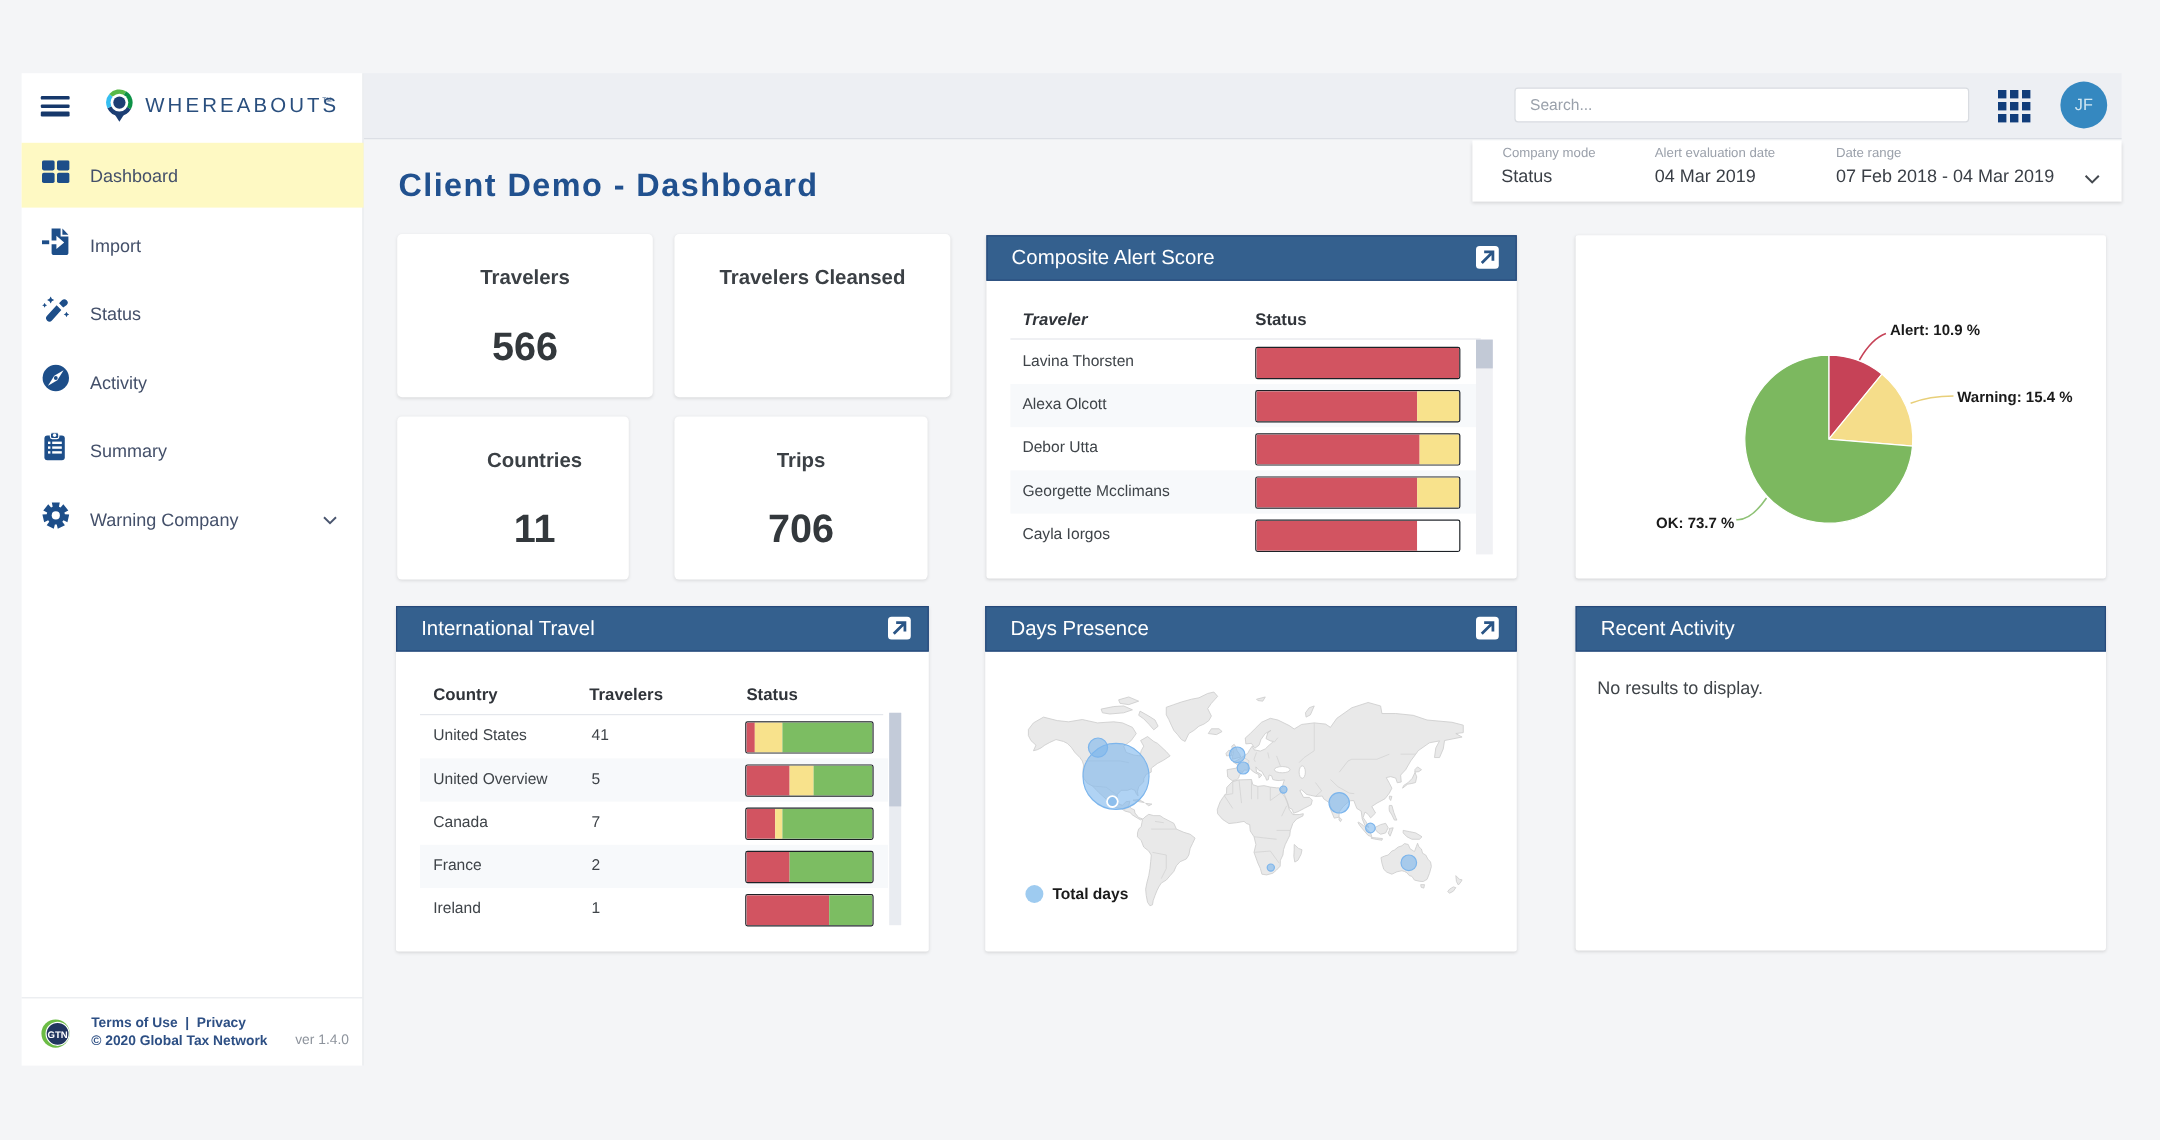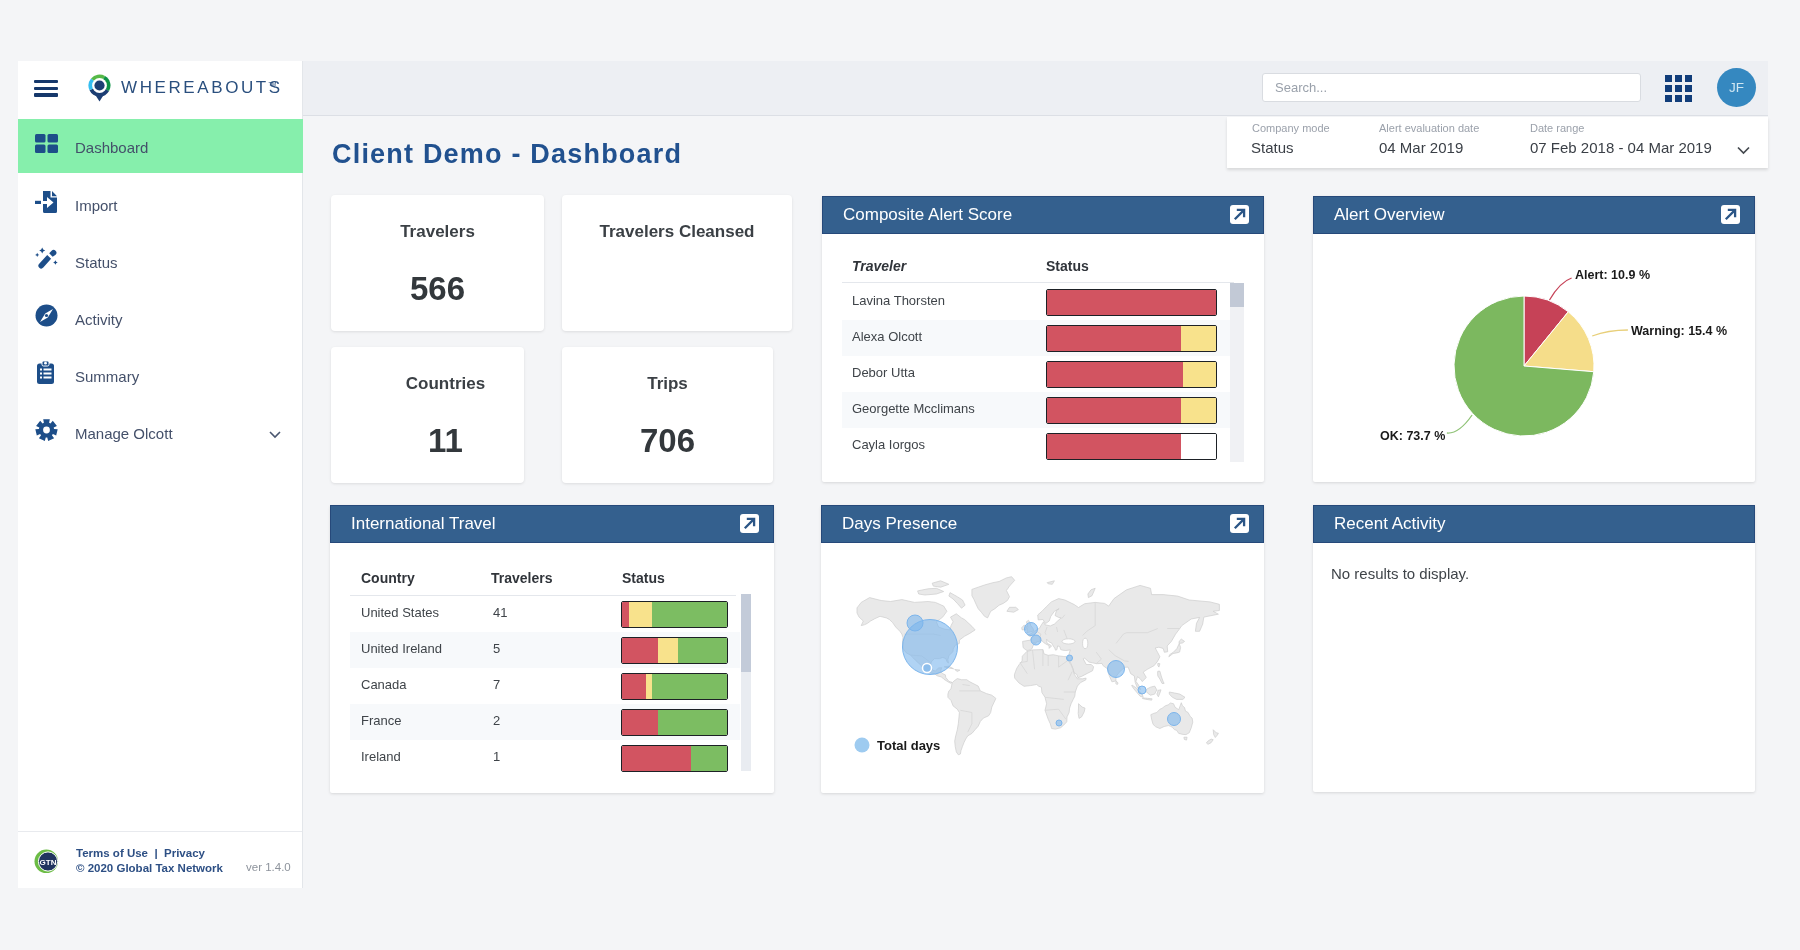--- a/index.html
+++ b/index.html
@@ -16,21 +16,21 @@
 .fvalue { color:#3a3f46; font-size:15px; top:139px; }
 #fchev { left:1736px; top:141px; }
 
 #sidebar { left:18px; top:61px; width:285px; height:827px; background:#fff; border-right:1px solid #e3e6ea; }
 #hamburger div { width:23.5px; height:3.4px; background:#16386b; border-radius:1px; margin-bottom:3.2px; }
 #hamburger { left:34px; top:80px; }
 #logopin { left:88px; top:74px; }
 #logotext { left:121px; top:78px; font-size:17px; letter-spacing:2.6px; color:#2a4f7e; font-weight:400; }
 #logotm { left:268.5px; top:81px; font-size:5.5px; color:#2a4f7e; }
 .mitem { left:18px; width:285px; height:57px; }
-.mitem.active { background:#86efac; }
+.mitem.active { background:#fef9c3; }
 .mlabel { position:absolute; left:57px; top:2px; height:57px; line-height:57px; font-size:15px; color:#44506a; }
 .micon { position:absolute; left:17px; top:50%; transform:translateY(-50%); }
 #mchev { left:268px; top:425px; }
 #sfoot-line { left:18px; top:831px; width:284px; height:1px; background:#e8eaee; }
 .sfoot { font-size:11.5px; font-weight:bold; color:#2d4f84; }
 #sver { left:246px; top:861px; font-size:11.5px; color:#8d939c; }
 
 #title { left:332px; top:139px; font-size:27px; font-weight:bold; color:#21518f; letter-spacing:1.2px; }
 .card { background:#fff; border-radius:4px; box-shadow:0 1px 3px rgba(0,0,0,.1); text-align:center; }
 .ctitle { font-size:17px; font-weight:bold; color:#3b4045; margin-top:27px; }
@@ -155,21 +155,21 @@
         <rect x="8.5" y="15.5" width="8" height="2" fill="#fff"></rect>
   </svg></span>
   <span class="mlabel">Summary</span>
 </div>
 
 <div class="abs mitem" style="top:403px;">
   <span class="micon" id="gearicon"><svg width="23" height="23">
         <path d="M8.90 4.36 L 8.19 0.80 L 14.81 0.80 L 14.10 4.36 L 15.46 5.02 L 17.80 2.24 L 21.93 7.42 L 18.70 9.08 L 19.04 10.56 L 22.67 10.65 L 21.19 17.11 L 17.89 15.62 L 16.94 16.81 L 19.12 19.70 L 13.16 22.58 L 12.26 19.06 L 10.74 19.06 L 9.84 22.58 L 3.88 19.70 L 6.06 16.81 L 5.11 15.62 L 1.81 17.11 L 0.33 10.65 L 3.96 10.56 L 4.30 9.08 L 1.07 7.42 L 5.20 2.24 L 7.54 5.02 z" fill="#1d4e89"></path>
         <circle cx="11.5" cy="11.5" r="3.4" fill="#fff"></circle>
       </svg></span>
-  <span class="mlabel">Manage Olcott</span>
+  <span class="mlabel">Warning Company</span>
 </div>
 <div class="abs" id="mchev"><svg width="14" height="9">
       <path d="M2 2 L7 7 L12 2" stroke="#4a566f" stroke-width="1.6" fill="none"></path>
     </svg></div>
 
 <div class="abs" id="sfoot-line"></div>
 <div class="abs" style="left:34px; top:849px;">
   <svg width="26" height="25">
     <circle cx="12.3" cy="12.3" r="11.8" fill="#6cbc45"></circle>
     <circle cx="14" cy="12.5" r="9.6" fill="#21355f" stroke="#fff" stroke-width="1"></circle>
@@ -236,27 +236,20 @@
     <div class="abs sbar" style="left:1046px; top:432.5px; width:171px; height:27px;">
       <div class="red" style="width:79.5%"></div>
       <div class="wht" style="width:20.5%"></div>
     </div>
   </div>
 
 <div class="abs" style="left:1230px; top:283px; width:14px; height:179px; background:#f0f1f4;"></div>
 <div class="abs" style="left:1230px; top:283px; width:14px; height:24px; background:#c2c9d6;"></div>
 
 <div class="abs panel" style="left:1313px; top:196px; width:442px; height:286px;">
-  <div class="phead">Alert Overview
-    <span class="pexp">
-        <svg width="19" height="19">
-          <path d="M4.8 14.2 L13.4 5.6 M6.8 4.9 H14.1 V12.2" stroke="#2a5586" stroke-width="2.3" fill="none"></path>
-        </svg>
-      </span>
-  </div>
   <svg class="abs" style="left:0; top:0;" width="442" height="286" id="piesvg">
       <path d="M211 170 L211.00 100.00 A70 70 0 0 1 255.28 115.78 z" fill="#c64257" stroke="#fff" stroke-width="1"></path>
       <path d="M211 170 L255.28 115.78 A70 70 0 0 1 280.77 175.71 z" fill="#f5dd8a" stroke="#fff" stroke-width="1"></path>
       <path d="M211 170 L280.77 175.71 A70 70 0 1 1 211.00 100.00 z" fill="#7cb85f" stroke="#fff" stroke-width="1"></path>
       <path d="M258.6 82 Q247 86 236.5 104" stroke="#c64257" stroke-width="1.3" fill="none"></path>
       <path d="M314.9 134 Q295 134 279.2 140" stroke="#e8cf79" stroke-width="1.3" fill="none"></path>
       <path d="M133.9 237 Q146 238 159.1 219" stroke="#8fc276" stroke-width="1.3" fill="none"></path>
       <text x="262" y="83" font-size="12.5" font-weight="bold" fill="#1a1a1a" font-family="Liberation Sans">Alert: 10.9 %</text>
       <text x="318" y="139" font-size="12.5" font-weight="bold" fill="#1a1a1a" font-family="Liberation Sans">Warning: 15.4 %</text>
       <text x="67" y="244" font-size="12.5" font-weight="bold" fill="#1a1a1a" font-family="Liberation Sans">OK: 73.7 %</text>
@@ -278,21 +271,21 @@
 <div class="abs hrule" style="left:350px; top:595px; width:386px;"></div>
 <div id="it-rows">
     <div class="abs td" style="left:361px; top:604.5px;">United States</div>
     <div class="abs td" style="left:493px; top:604.5px;">41</div>
     <div class="abs sbar" style="left:621px; top:600.5px; width:107px; height:27px;">
       <div class="red" style="width:6.5%"></div>
       <div class="yel" style="width:22.5%"></div>
       <div class="grn" style="width:71%"></div>
     </div>
     <div class="rowband" style="left:350px; top:632px; width:390px; height:36px;"></div>
-    <div class="abs td" style="left:361px; top:640.5px;">United Ireland</div>
+    <div class="abs td" style="left:361px; top:640.5px;">United Overview</div>
     <div class="abs td" style="left:493px; top:640.5px;">5</div>
     <div class="abs sbar" style="left:621px; top:636.5px; width:107px; height:27px;">
       <div class="red" style="width:34%"></div>
       <div class="yel" style="width:19.5%"></div>
       <div class="grn" style="width:46.5%"></div>
     </div>
     <div class="abs td" style="left:361px; top:676.5px;">Canada</div>
     <div class="abs td" style="left:493px; top:676.5px;">7</div>
     <div class="abs sbar" style="left:621px; top:672.5px; width:107px; height:27px;">
       <div class="red" style="width:22.5%"></div>

